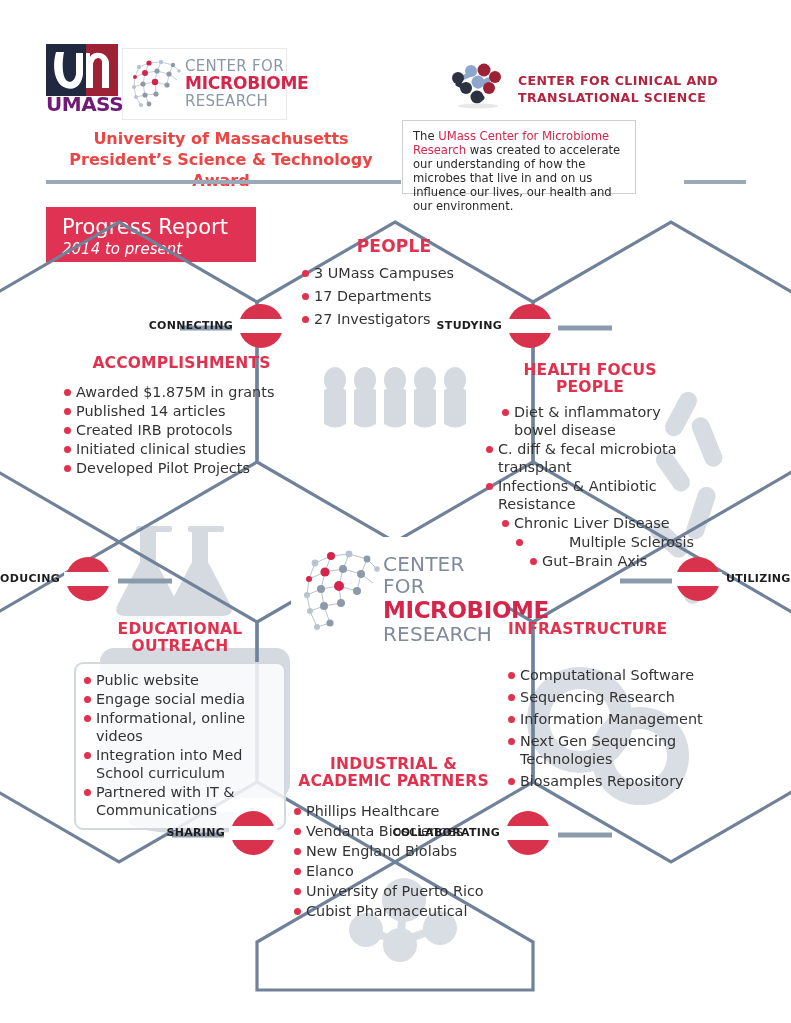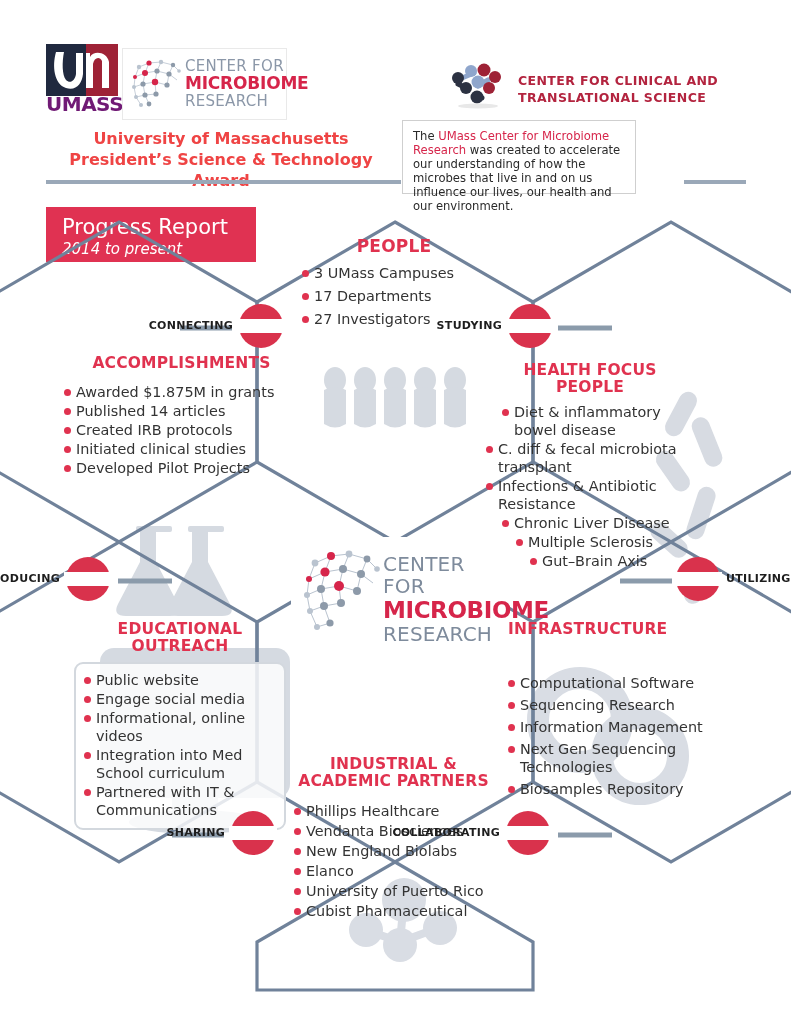--- a/index.html
+++ b/index.html
@@ -70,30 +70,30 @@
   #c-people .hex-title{margin-bottom:8px;}
   #c-people ul{margin-left:14px;}
   #c-people ul li{margin-bottom:5px;}
 
   #c-accomp   {left:64px; top:155px; width:235px;}
   #c-accomp .hex-title{margin-bottom:11px;}
 
   #c-health   {left:486px;top:162px; width:208px;}
   #c-health .hex-title{margin-bottom:7px;}
   #c-health li.ind1{margin-left:16px;}
-  #c-health li.ind2{margin-left:30px;}
+  #c-health li.ind2{margin-left:30px;text-align:right;}
   #c-health li.ind3{margin-left:44px;}
 
   #c-edu      {left:74px; top:421px; width:212px;}
   #c-edu .hex-title{margin-bottom:7px;}
   #edu-card{border:2px solid #d3d8de;border-radius:9px;background:rgba(255,255,255,0.82);
     padding:7px 8px 8px 8px;}
 
   #c-infra    {left:508px;top:421px; width:215px;}
-  #c-infra .hex-title{margin-bottom:36px;text-align:left;}
+  #c-infra .hex-title{margin-bottom:28px;text-align:left;}
   #c-infra ul li{margin-bottom:4px;}
 
   #c-partners {left:286px;top:556px; width:215px;}
   #c-partners .hex-title{margin-bottom:12px;}
   #c-partners ul{margin-left:8px;}
   #c-partners ul li{margin-bottom:2px;}
 
   
   #center-logo{position:absolute;left:291px;top:337px;width:215px;height:108px;
     background:#fff;}

